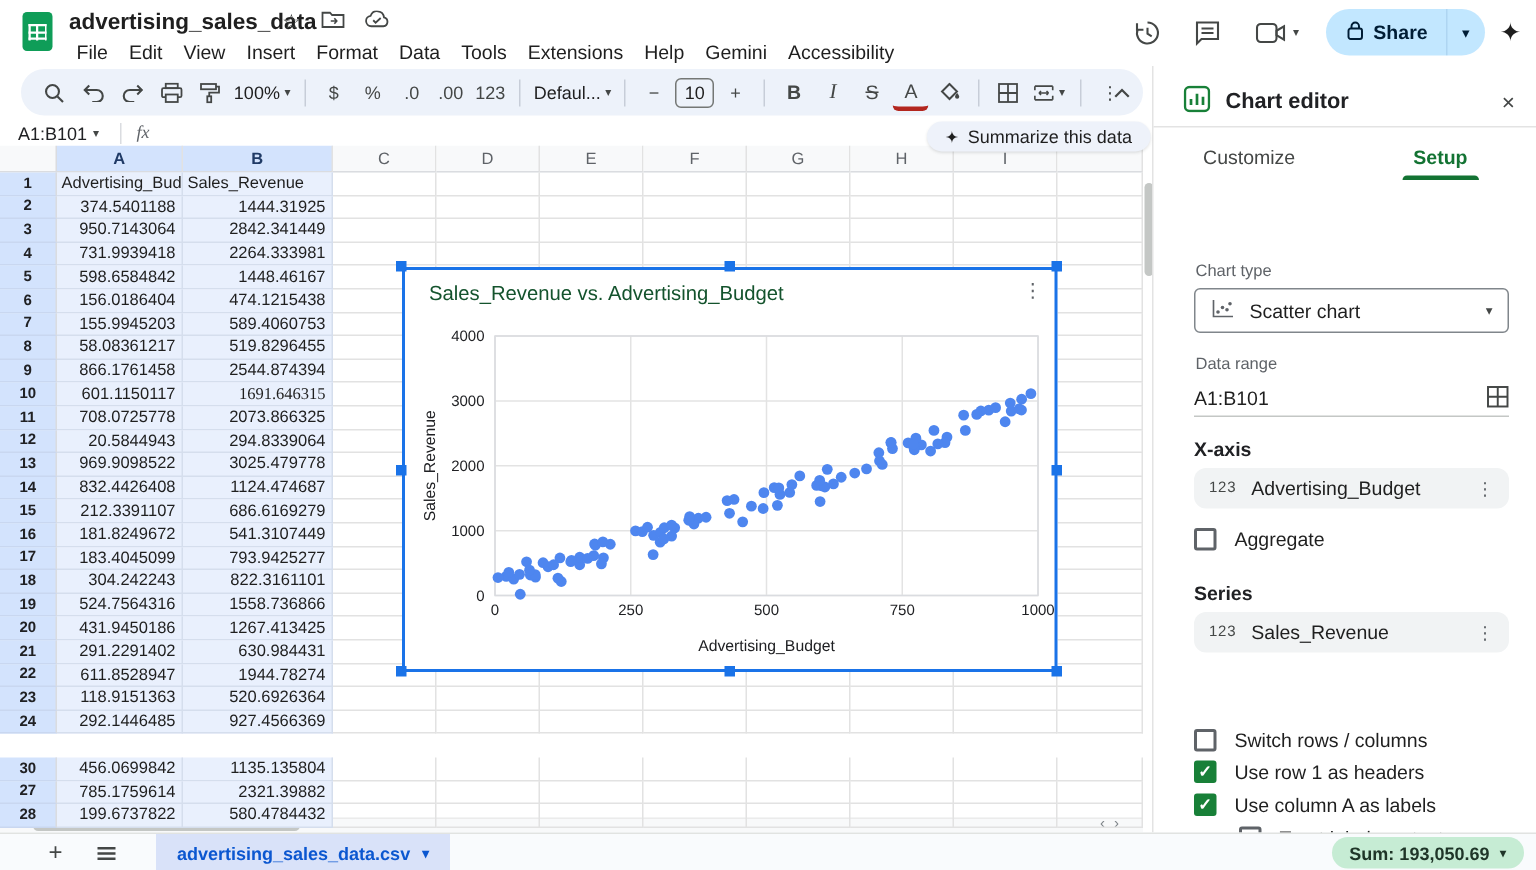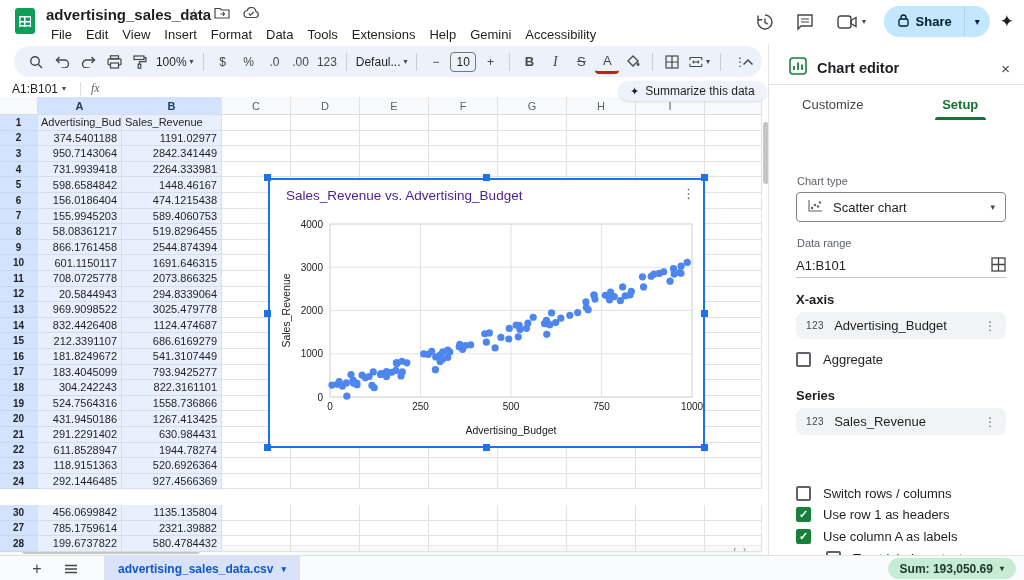--- a/index.html
+++ b/index.html
@@ -72,21 +72,21 @@
   .g-cell.txt { justify-content:flex-start; padding-left:3px; }
 
   .vscroll-thumb { position:absolute; left:763px; top:122px; width:6px; height:62px; background:#c4c7c5; border-radius:3px; }
   .hscroll { position:absolute; left:0; top:448px; width:762px; height:10px; background:#f8f9fa; border-top:1px solid #ebebeb; }
   .hscroll-thumb { position:absolute; left:22px; top:1px; width:178px; height:7px; background:#c4c7c5; border-radius:4px; }
   .hscroll-arrows { position:absolute; right:10px; top:-2px; font-size:10px; color:#80868b; letter-spacing:6px; }
 
   
   .chart-card { position:absolute; left:268px; top:178px; width:437px; height:270px; background:#fff;
     border:2px solid #1a73e8; z-index:20; }
-  .chart-title { position:absolute; left:16px; top:8px; font-size:13.5px; color:#4c1d95; }
+  .chart-title { position:absolute; left:16px; top:8px; font-size:13.5px; color:#14532d; }
   .chart-kebab { position:absolute; right:8px; top:6px; font-size:13px; color:#5f6368; }
   .handle { position:absolute; width:7px; height:7px; background:#1a73e8; z-index:25; }
 
   
   .panel { position:absolute; left:768px; top:44px; width:256px; height:511px; background:#fff; border-left:1px solid #e3e3e3; }
   .panel-hdr { position:absolute; left:0; top:12px; width:100%; height:24px; display:flex; align-items:center; padding:0 14px 0 20px; gap:10px; }
   .panel-title { font-size:14.5px; font-weight:600; color:#202124; flex:1; }
   .panel-close { font-size:15px; color:#444746; }
   .panel-div { position:absolute; left:0; top:40px; width:100%; height:1px; background:#e3e3e3; }
   .tabs { position:absolute; left:0; top:46px; width:100%; height:28px; display:flex; }
@@ -324,21 +324,21 @@
         <div class="g-cell" style="width: 69px; height: 15.6px;"></div>
         <div class="g-cell" style="width: 69px; height: 15.6px;"></div>
         <div class="g-cell" style="width: 69px; height: 15.6px;"></div>
         <div class="g-cell" style="width: 69px; height: 15.6px;"></div>
         <div class="g-cell" style="width: 69px; height: 15.6px;"></div>
         <div class="g-cell" style="width: 57px; height: 15.6px;"></div>
       </div>
       <div class="g-row" style="top: 33.6px; height: 15.6px;">
         <div class="row-num" style="height: 15.6px;">2</div>
         <div class="g-cell sel num" style="width: 84px; height: 15.6px;">374.5401188</div>
-        <div class="g-cell sel num" style="width: 100px; height: 15.6px;">1191.02977</div>
+        <div class="g-cell sel num" style="width: 100px; height: 15.6px;">1444.31925</div>
         <div class="g-cell" style="width: 69px; height: 15.6px;"></div>
         <div class="g-cell" style="width: 69px; height: 15.6px;"></div>
         <div class="g-cell" style="width: 69px; height: 15.6px;"></div>
         <div class="g-cell" style="width: 69px; height: 15.6px;"></div>
         <div class="g-cell" style="width: 69px; height: 15.6px;"></div>
         <div class="g-cell" style="width: 69px; height: 15.6px;"></div>
         <div class="g-cell" style="width: 69px; height: 15.6px;"></div>
         <div class="g-cell" style="width: 57px; height: 15.6px;"></div>
       </div>
       <div class="g-row" style="top: 49.2px; height: 15.6px;">
@@ -428,21 +428,21 @@
         <div class="g-cell" style="width: 69px; height: 15.6px;"></div>
         <div class="g-cell" style="width: 69px; height: 15.6px;"></div>
         <div class="g-cell" style="width: 69px; height: 15.6px;"></div>
         <div class="g-cell" style="width: 69px; height: 15.6px;"></div>
         <div class="g-cell" style="width: 69px; height: 15.6px;"></div>
         <div class="g-cell" style="width: 57px; height: 15.6px;"></div>
       </div>
       <div class="g-row" style="top: 158.4px; height: 15.6px;">
         <div class="row-num" style="height: 15.6px;">10</div>
         <div class="g-cell sel num" style="width: 84px; height: 15.6px;">601.1150117</div>
-        <div class="g-cell sel num" style="width: 100px; height: 15.6px;">1691.646315</div>
+        <div class="g-cell sel num" style="width: 100px; height: 15.6px; font-family: Liberation Serif, serif;">1691.646315</div>
         <div class="g-cell" style="width: 69px; height: 15.6px;"></div>
         <div class="g-cell" style="width: 69px; height: 15.6px;"></div>
         <div class="g-cell" style="width: 69px; height: 15.6px;"></div>
         <div class="g-cell" style="width: 69px; height: 15.6px;"></div>
         <div class="g-cell" style="width: 69px; height: 15.6px;"></div>
         <div class="g-cell" style="width: 69px; height: 15.6px;"></div>
         <div class="g-cell" style="width: 69px; height: 15.6px;"></div>
         <div class="g-cell" style="width: 57px; height: 15.6px;"></div>
       </div>
       <div class="g-row" style="top: 174px; height: 15.6px;">

